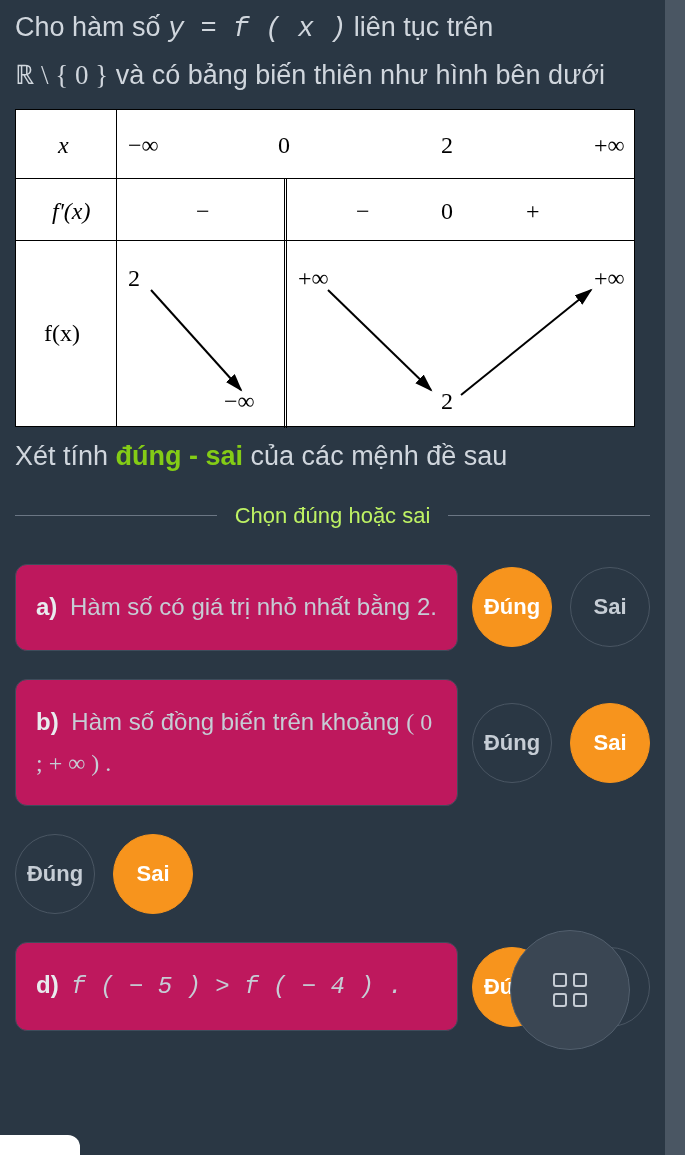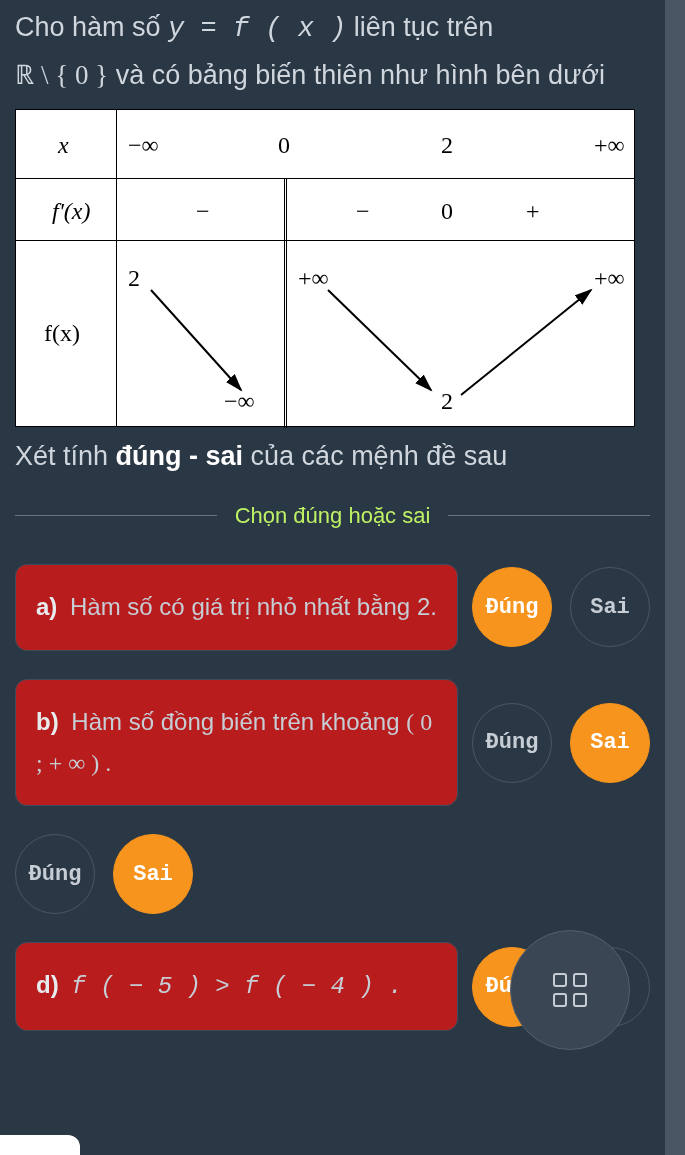--- a/index.html
+++ b/index.html
@@ -22,21 +22,21 @@
     padding: 5px 15px 15px 15px;
     width: 665px;
   }
   .problem {
     font-size: 27px;
     line-height: 1.7;
     color: #d0d6dd;
   }
   .math { font-family: Liberation Mono, monospace; font-style: italic; }
   .mathup { font-family: 'Times New Roman', serif; }
-  .bold { font-weight: bold; color: #ffffff; }
+  .bold { font-weight: bold; color: #84cc16; }
 
   .table-img {
     background: #fff;
     width: 620px;
     height: 318px;
     margin: 10px 0 8px 0;
     border: 1px solid #000;
     position: relative;
     color: #000;
     font-family: 'Times New Roman', serif;
@@ -69,37 +69,36 @@
   }
 
   .option-row {
     display: flex;
     align-items: center;
     margin-bottom: 28px;
     gap: 14px;
   }
   .option-card {
     flex: 1;
-    background: #b91c1c;
+    background: #be185d;
     border: 1px solid #3e4c5b;
     border-radius: 12px;
     padding: 22px 20px;
     font-size: 24px;
     line-height: 1.7;
     color: #c6cdd5;
     min-height: 76px;
     display: flex;
     align-items: center;
   }
   .option-card .olabel { font-weight: bold; color: #e8ebee; margin-right: 6px; }
   .btns {
     display: flex;
     gap: 18px;
     align-items: center;
-    font-family: Liberation Mono, monospace;
   }
   .btn {
     width: 80px; height: 80px;
     border-radius: 50%;
     display: flex;
     align-items: center;
     justify-content: center;
     font-size: 22px;
     font-weight: bold;
     cursor: pointer;

